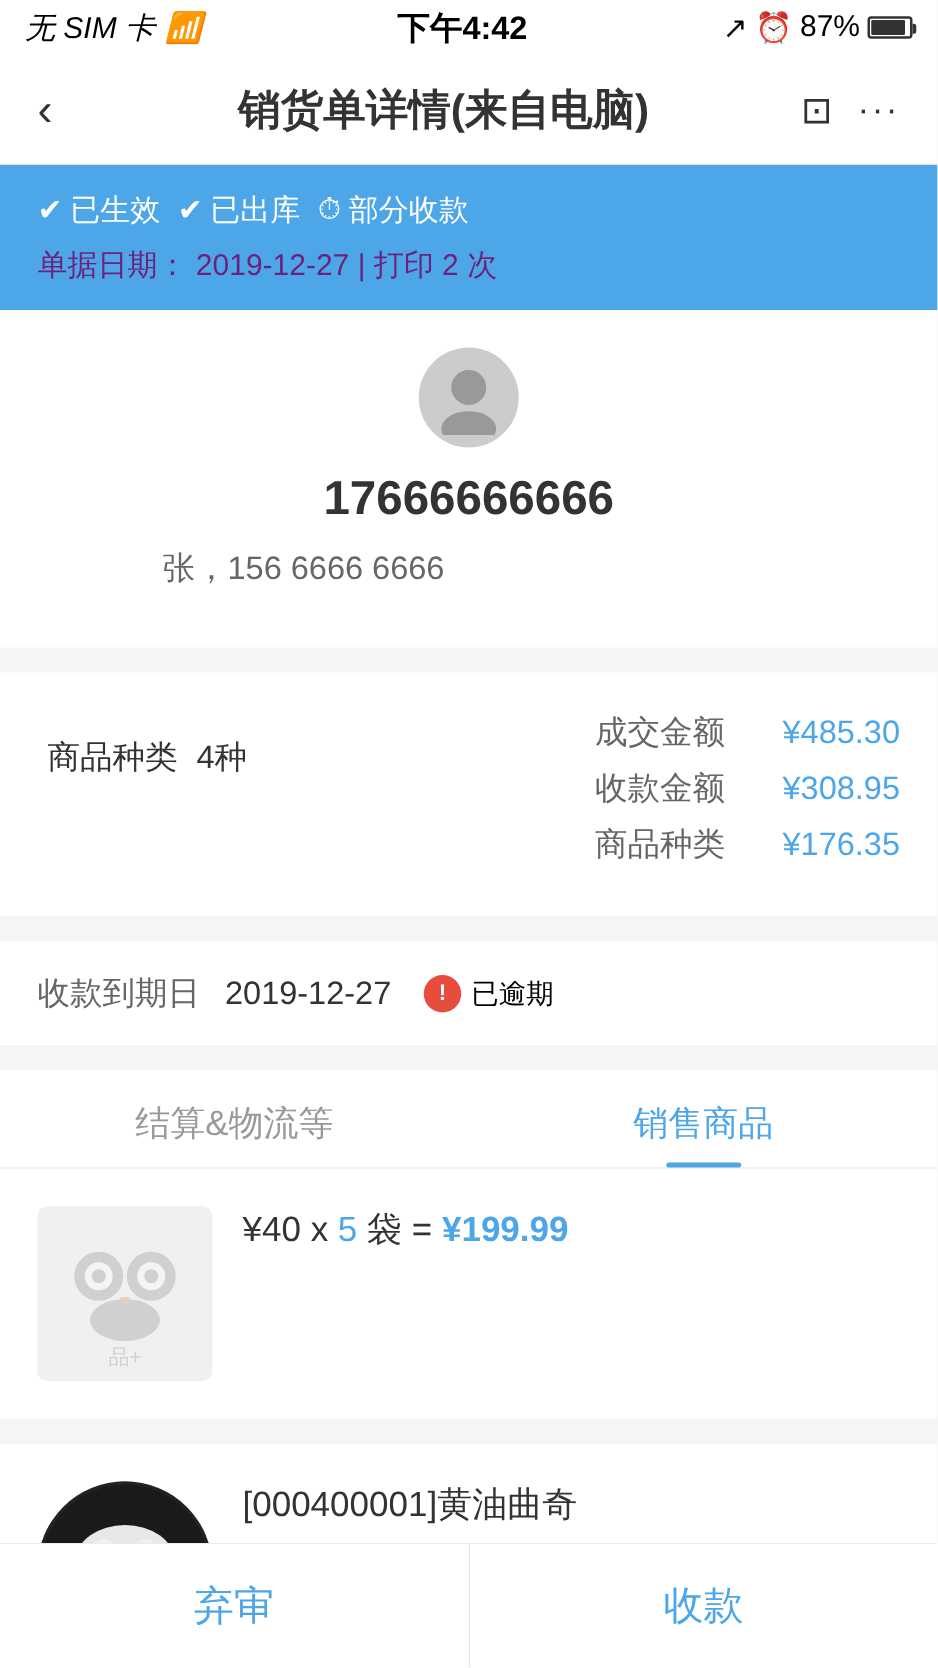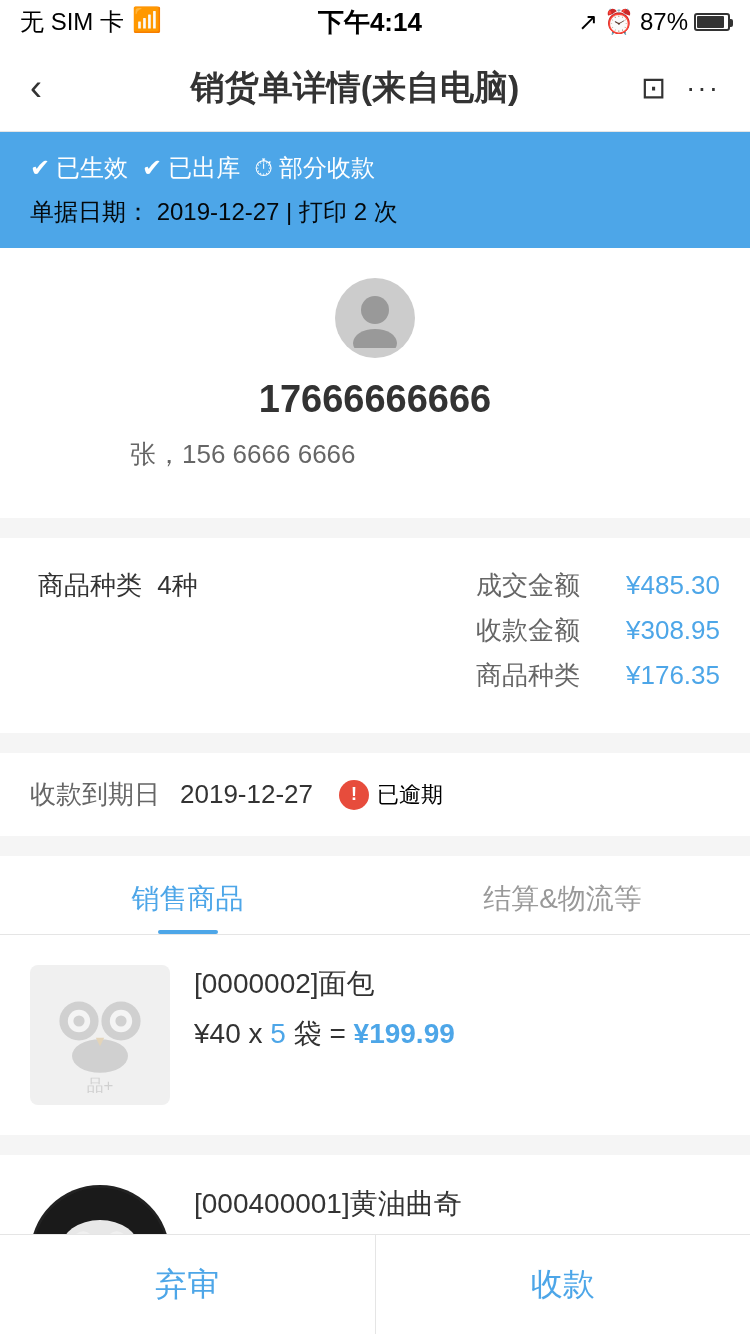--- a/index.html
+++ b/index.html
@@ -17,21 +17,21 @@
     .status-bar {
       background: #fff;
       height: 44px;
       display: flex;
       align-items: center;
       justify-content: space-between;
       padding: 0 20px;
       font-size: 24px;
       font-weight: 500;
     }
-    .status-left { display: flex; gap: 8px; }
+    .status-left { display: flex; align-items: center; gap: 8px; font-style: italic; }
     .status-center { font-size: 26px; font-weight: 600; }
     .status-right { display: flex; align-items: center; gap: 6px; font-size: 24px; }
     .battery-bar {
       display: inline-block;
       width: 36px; height: 18px;
       border: 2px solid #333;
       border-radius: 3px;
       position: relative;
       vertical-align: middle;
     }
@@ -105,21 +105,21 @@
     }
     .badge {
       display: flex;
       align-items: center;
       gap: 6px;
       color: #fff;
       font-size: 24px;
     }
     .order-date-row {
       font-size: 24px;
-      color: #000000;
+      color: #701a75;
       opacity: 0.95;
     }
 
     
     .customer-section {
       background: #fff;
       padding: 30px;
       margin-bottom: 20px;
     }
     .customer-top {
@@ -171,20 +171,21 @@
       margin-bottom: 20px;
       display: flex;
       justify-content: space-between;
       align-items: flex-start;
     }
     .summary-left { }
     .summary-category {
       font-size: 26px;
       color: #666;
       margin-bottom: 6px;
+      margin-top: 20px;
     }
     .summary-category span {
       color: #333;
       margin-left: 8px;
     }
     .summary-right { text-align: right; }
     .summary-row {
       display: flex;
       justify-content: flex-end;
       align-items: center;
@@ -334,21 +335,21 @@
     }
   </style>
 </head>
 <body>
 
 <div class="status-bar">
   <div class="status-left">
     <span>无 SIM 卡</span>
     <span>📶</span>
   </div>
-  <div class="status-center">下午4:14</div>
+  <div class="status-center">下午4:42</div>
   <div class="status-right">
     <span>↗</span>
     <span>⏰</span>
     <span>87%</span>
     <span class="battery-bar">
       <span class="battery-fill"></span>
     </span>
   </div>
 </div>
 
@@ -427,25 +428,25 @@
   <span>收款到期日</span>
   <span class="due-date-value">2019-12-27</span>
   <div class="overdue-badge">
     <div class="overdue-icon">!</div>
     <span class="overdue-text">已逾期</span>
   </div>
 </div>
 
 <div class="tabs-section">
   <div class="tabs-row">
+    <div class="tab-item">
+      <span>结算&amp;物流等</span>
+    </div>
     <div class="tab-item active">
       <span>销售商品</span>
-    </div>
-    <div class="tab-item">
-      <span>结算&amp;物流等</span>
     </div>
   </div>
 </div>
 
 <div class="products-list" style="padding-bottom: 120px;">
 
   <div class="product-item">
     <div class="product-image">
       <svg viewBox="0 0 100 100" xmlns="http://www.w3.org/2000/svg" opacity="0.3">
 
@@ -454,23 +455,20 @@
         <circle cx="35" cy="40" r="8" fill="#fff"></circle>
         <circle cx="65" cy="40" r="8" fill="#fff"></circle>
         <circle cx="35" cy="40" r="4" fill="#888"></circle>
         <circle cx="65" cy="40" r="4" fill="#888"></circle>
         <ellipse cx="50" cy="65" rx="20" ry="12" fill="#888"></ellipse>
         <polygon points="47,52 53,52 50,58" fill="#c8963e"></polygon>
         <text x="50" y="90" text-anchor="middle" font-size="12" fill="#888">品+</text>
       </svg>
     </div>
     <div class="product-info">
-      <div class="product-name">
-        <span>[0000002]</span><span>面包</span>
-      </div>
       <div class="product-price-row">
         <span>¥40</span>
         <span> x </span>
         <span class="qty">5</span>
         <span>袋</span>
         <span> = </span>
         <span class="total">¥199.99</span>
       </div>
     </div>
   </div>

